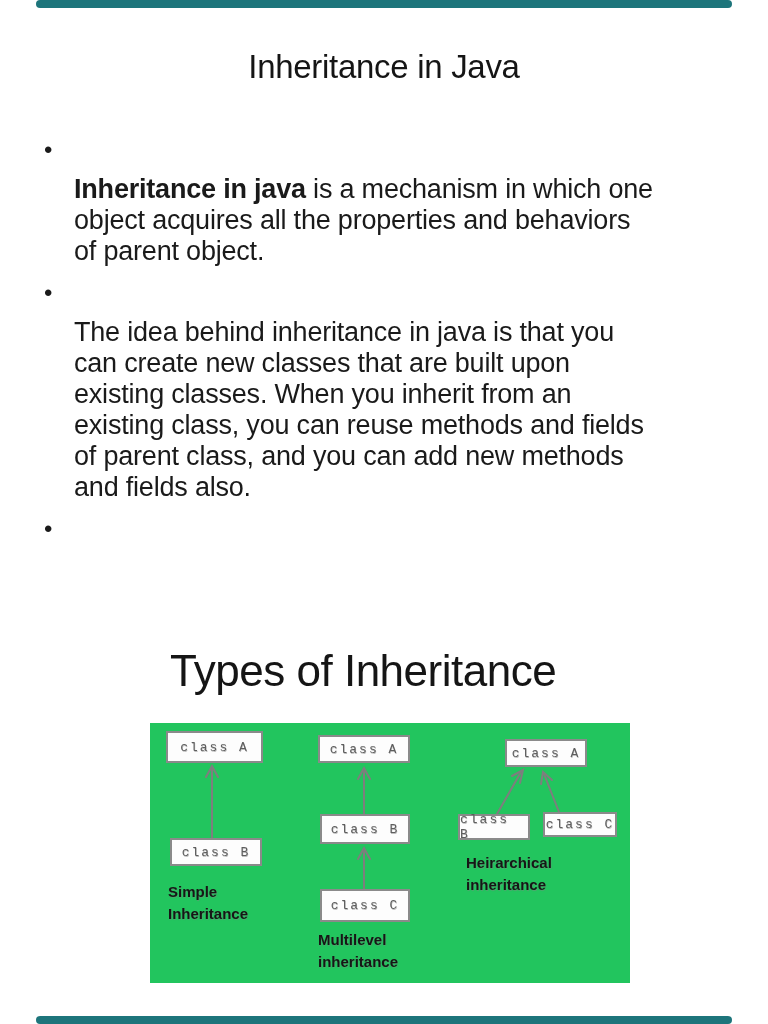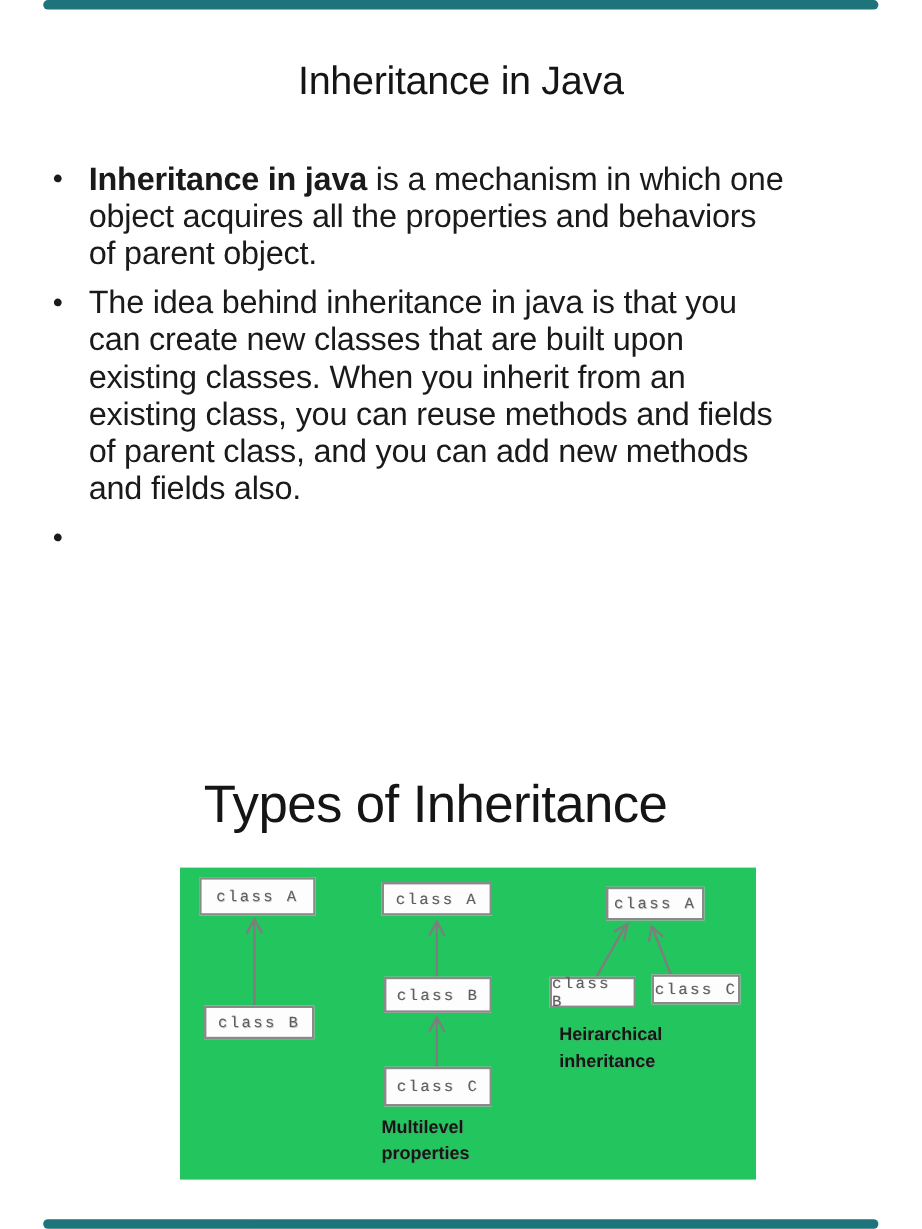--- a/index.html
+++ b/index.html
@@ -22,21 +22,21 @@
     letter-spacing:-0.3px;color:#151515;font-weight:400;
   }
   .bullets{
     position:absolute;top:134px;left:44px;width:680px;
     font-size:27px;line-height:31px;letter-spacing:-0.2px;
   }
   .bullet-row{display:flex;margin-bottom:10px;}
   .bullet-marker{
     flex:0 0 30px;width:30px;font-size:24px;line-height:31px;
   }
-  .bullet-text{white-space:pre-line;}
+  .bullet-text{white-space:pre-line;margin-top:40px;}
   .bullet-text .lead-bold{font-weight:700;}
   .bullet-row.empty{min-height:31px;}
 
   .slide-title-2{
     position:absolute;top:616px;left:0;width:768px;
     text-align:center;font-size:44px;line-height:1.2;
     letter-spacing:-0.5px;color:#151515;font-weight:400;
     transform:translateX(-21px);
   }
 
@@ -120,26 +120,28 @@
 
     <line x1="347" y1="91" x2="371" y2="49"></line>
     <path d="M 370 60 L 373 47 L 362 53"></path>
 
     <line x1="409" y1="89" x2="394" y2="51"></line>
     <path d="M 402 57 L 393 49 L 391 61"></path>
   </svg>
 
   <div class="class-box box-s-a">class A</div>
   <div class="class-box box-s-b">class B</div>
+  <div class="diagram-caption cap-simple">Simple
+Inheritance</div>
 
   <div class="class-box box-m-a">class A</div>
   <div class="class-box box-m-b">class B</div>
   <div class="class-box box-m-c">class C</div>
   <div class="diagram-caption cap-multi">Multilevel
-properties</div>
+inheritance</div>
 
   <div class="class-box box-h-a">class A</div>
   <div class="class-box box-h-b">class B</div>
   <div class="class-box box-h-c">class C</div>
   <div class="diagram-caption cap-hier">Heirarchical
 inheritance</div>
 
 </div>
 
 <div class="edge-bar bottom"></div>

